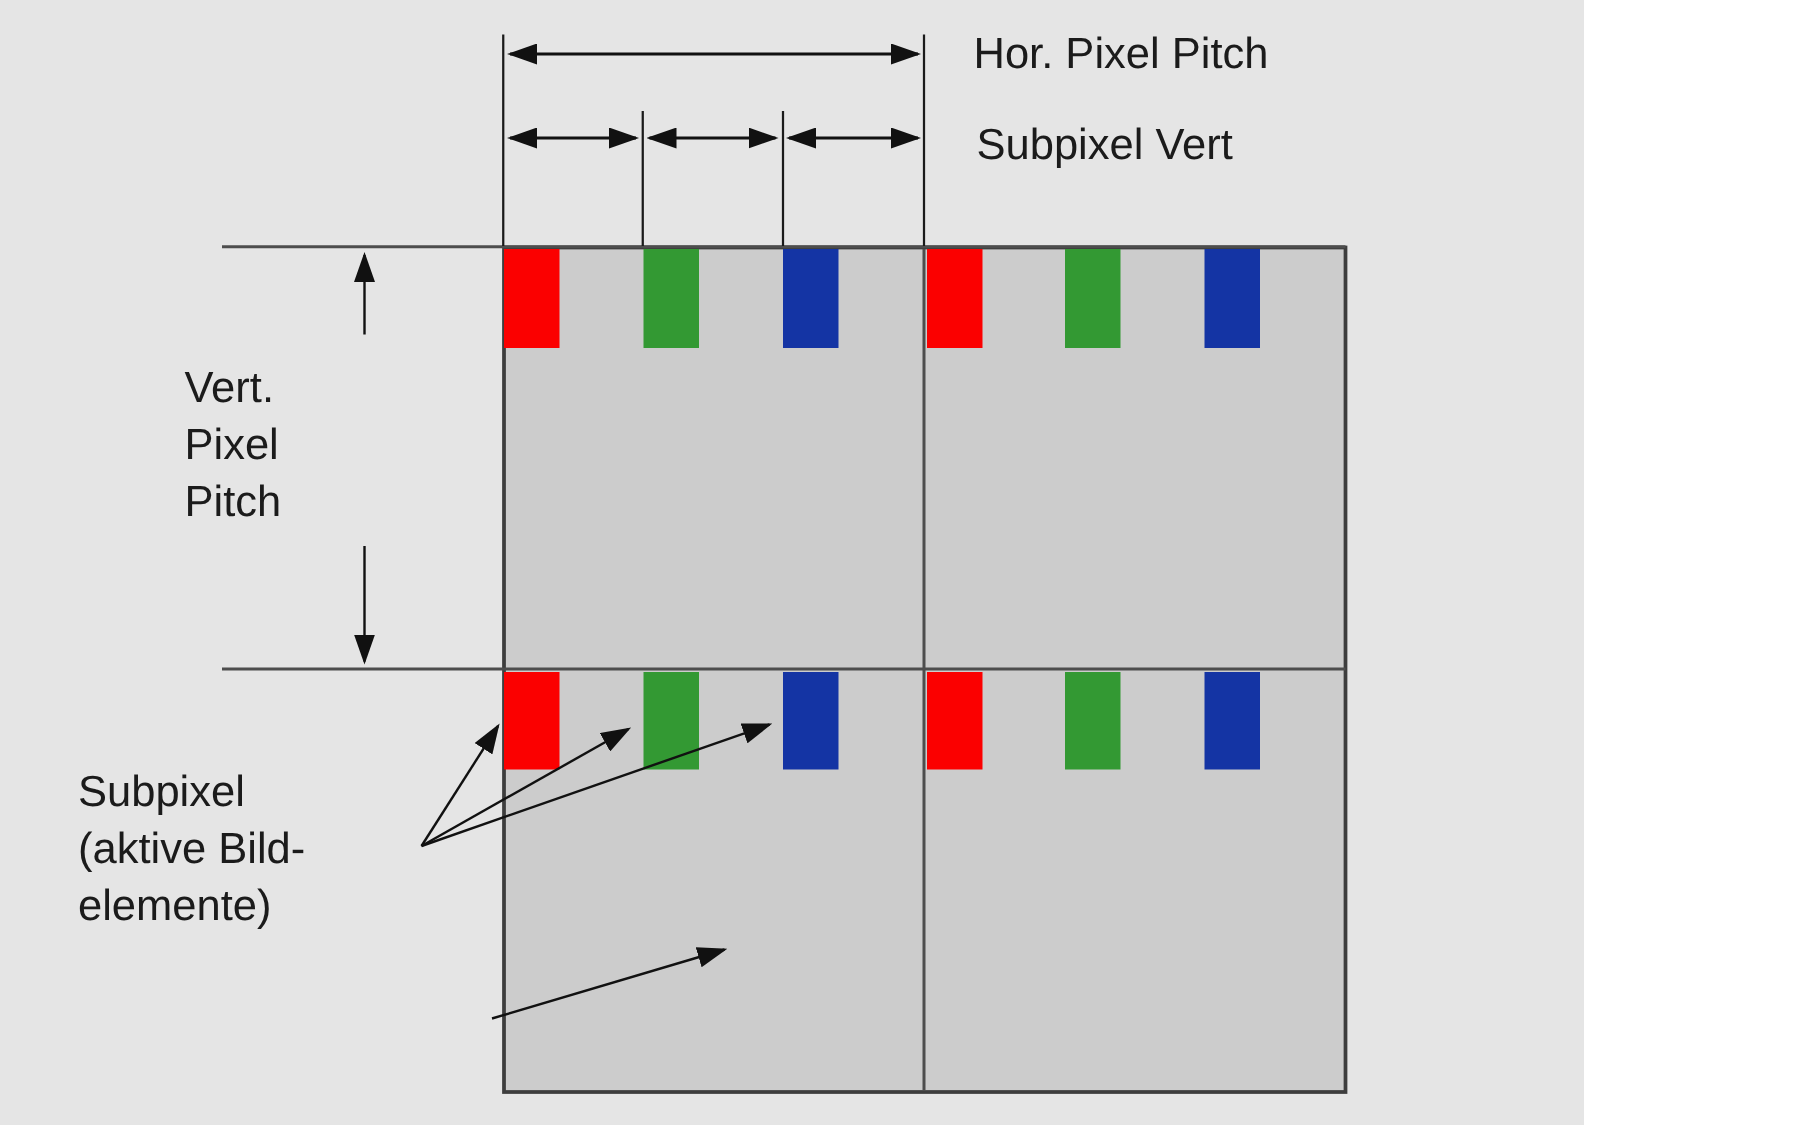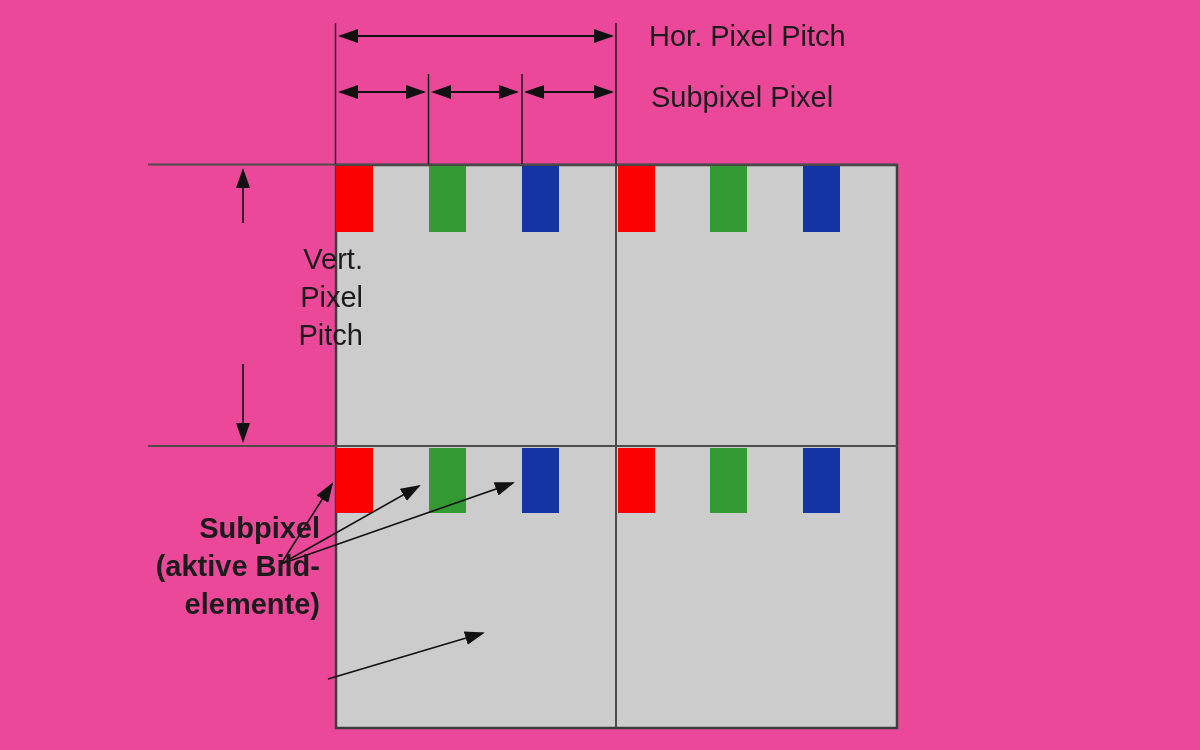--- a/index.html
+++ b/index.html
@@ -1,36 +1,36 @@
 <!DOCTYPE html>
 <html style="--subpixel-red: #fb0000; --subpixel-green: #339933; --subpixel-blue: #1434a4; --panel-gray: #cccccc; --line-dark: #3d3d3d;"><head>
 <meta charset="utf-8">
 <style>
   html,body{margin:0;padding:0;background:#ffffff;}
   .canvas{
     position:relative;
-    width:1200px;height:750px;
-    background:#ec4899;
+    width:1056px;height:750px;
+    background:#e5e5e5;
     font-family:"Liberation Sans", sans-serif;
     color:#1b1b1b;
     overflow:hidden;
   }
   svg.diagram{position:absolute;left:0;top:0;}
   .label{
     position:absolute;
     font-size:29px;
     line-height:38px;
     white-space:pre-line;
     color:#1b1b1b;
   }
-  .label.center{text-align:right;}
+  .label.center{text-align:left;}
   .lbl-hor-pitch{left:649px;top:19px;line-height:34px;}
   .lbl-subpixel-pitch{left:651px;top:80px;line-height:34px;}
   .lbl-vert-pitch{left:123px;top:240px;width:240px;}
-  .lbl-subpixel{left:40px;top:509px;width:280px;font-weight:bold;}
+  .lbl-subpixel{left:52px;top:509px;width:280px;}
   .lbl-gap{left:25px;top:638px;width:340px;line-height:37px;}
   .panel-rect{fill:var(--panel-gray,#cccccc);stroke:#3d3d3d;stroke-width:2.5;}
   .grid-line{stroke:#4d4d4d;stroke-width:2;fill:none;}
   .tick{stroke:#1a1a1a;stroke-width:1.5;fill:none;}
   .dim{stroke:#111111;stroke-width:2;fill:none;}
   .pointer{stroke:#111111;stroke-width:1.6;fill:none;}
   .sp-red{fill:var(--subpixel-red,#fb0000);}
   .sp-green{fill:var(--subpixel-green,#339933);}
   .sp-blue{fill:var(--subpixel-blue,#1434a4);}
 </style>
@@ -85,21 +85,21 @@
 
     <line class="pointer" x1="281" y1="564" x2="332" y2="484" marker-end="url(#ah)"></line>
     <line class="pointer" x1="281" y1="564" x2="419" y2="486" marker-end="url(#ah)"></line>
     <line class="pointer" x1="281" y1="564" x2="513" y2="483" marker-end="url(#ah)"></line>
 
     <line class="pointer" x1="328" y1="679" x2="483" y2="633" marker-end="url(#ah)"></line>
   </svg>
 
   <div class="label lbl-hor-pitch">Hor. Pixel Pitch</div>
 
-  <div class="label lbl-subpixel-pitch">Subpixel Pixel</div>
+  <div class="label lbl-subpixel-pitch">Subpixel Vert</div>
 
   <div class="label center lbl-vert-pitch">Vert.
 Pixel
 Pitch</div>
 
   <div class="label center lbl-subpixel">Subpixel
 (aktive Bild-
 elemente)</div>
 
 

